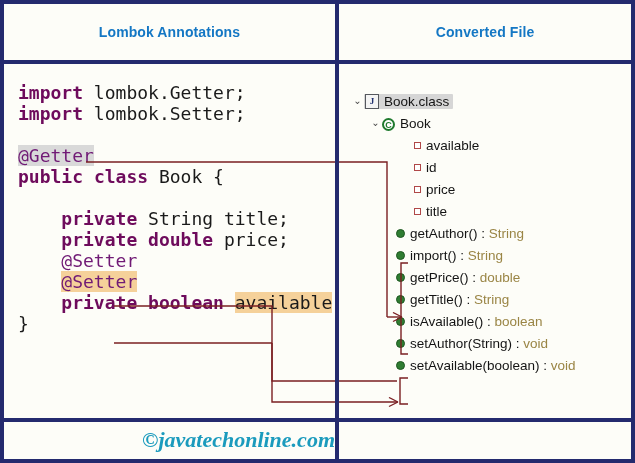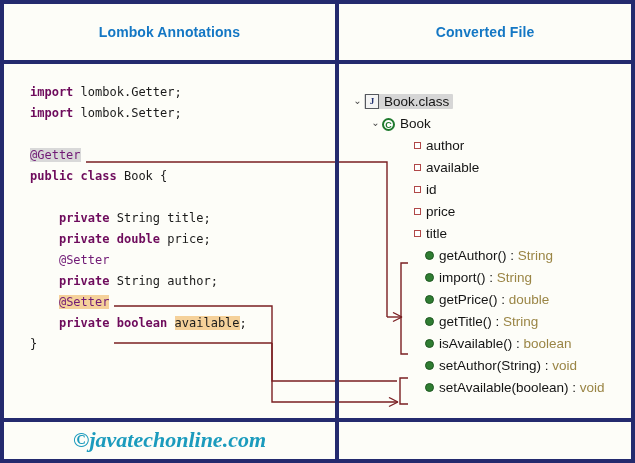--- a/index.html
+++ b/index.html
@@ -51,45 +51,45 @@
     letter-spacing: .1px;
     z-index: 7;
   }
   .hdr.left  { left: 0;     width: 331px; }
   .hdr.right { left: 335px; right: 0; }
 
   
   .footer {
     position: absolute;
     top: 418px; left: 0; width: 331px; height: 36px;
-    display: flex; align-items: center; justify-content: center;
+    display: flex; align-items: center; justify-content: flex-end;
     z-index: 7;
   }
   .footer-text {
     font-family: "Liberation Serif", serif;
     font-style: italic;
     font-size: 22px;
     font-weight: bold;
     color: #1b9bbd;
     white-space: nowrap;
   }
   .footer-right {
     position: absolute;
     top: 418px; left: 335px; right: 0; height: 41px;
   }
 
   
   .code {
     position: absolute;
     left: 0; top: 60px;
     width: 331px; height: 354px;
-    padding: 18px 0 0 26px;
+    padding: 18px 0 0 14px;
     box-sizing: border-box;
     font-family: "DejaVu Sans Mono", "Liberation Mono", monospace;
-    font-size: 12px;
+    font-size: 18px;
     line-height: 21px;
     color: #1a1a1a;
     z-index: 3;
   }
   .ln { white-space: pre; height: 21px; }
   .kw     { color: #6e0b5c; font-weight: bold; }
   .type   { color: #1a1a1a; }
   .ann    { color: #701a75; }
   .hl-gray   { background: #d9d9d9; }
   .hl-orange { background: #f5d19a; }
@@ -174,21 +174,21 @@
     border-radius: 50%;
     background: #2f7d32;
     border: 1px solid #1d5720;
     box-sizing: border-box;
   }
 
   
   .lvl0 { padding-left: 12px; }
   .lvl1 { padding-left: 30px; }
   .lvl2 { padding-left: 62px; }
-  .lvl3 { padding-left: 73px; }
+  .lvl3 { padding-left: 44px; }
 
   
   #conn {
     position: absolute;
     left: 0; top: 0;
     width: 627px; height: 455px;
     z-index: 5;
     pointer-events: none;
   }
 </style>
@@ -211,41 +211,36 @@
   <div class="code" id="code-pane">
       <div class="ln"><span class="kw">import</span><span class="type"> lombok.Getter;</span></div>
       <div class="ln"><span class="kw">import</span><span class="type"> lombok.Setter;</span></div>
       <div class="ln"><span class="type"> </span></div>
       <div class="ln"><span class="ann hl-gray">@Getter</span></div>
       <div class="ln"><span class="kw">public</span><span class="type"> </span><span class="kw">class</span><span class="type"> Book {</span></div>
       <div class="ln"><span class="type"> </span></div>
       <div class="ln"><span class="type">    </span><span class="kw">private</span><span class="type"> String title;</span></div>
       <div class="ln"><span class="type">    </span><span class="kw">private</span><span class="type"> </span><span class="kw">double</span><span class="type"> price;</span></div>
       <div class="ln"><span class="type">    </span><span class="ann">@Setter</span></div>
-      <div class="ln"><span class="type">    </span><span class="kw">private</span><span class="type"> String author;</span></div>
       <div class="ln"><span class="type">    </span><span class="ann hl-orange">@Setter</span></div>
       <div class="ln"><span class="type">    </span><span class="kw">private</span><span class="type"> </span><span class="kw">boolean</span><span class="type"> </span><span class="type hl-orange">available</span><span class="type">;</span></div>
       <div class="ln"><span class="type">}</span></div>
     </div>
 
   <div class="tree" id="tree-pane">
       <div class="trow lvl0">
         <span class="twist">⌄</span>
         <span class="sel">
           <span class="ico ico-java">J</span>
           <span class="tlabel">Book.class</span>
         </span>
       </div>
       <div class="trow lvl1">
         <span class="twist">⌄</span>
         <span class=""><span class="ico ico-class">C</span><span class="tlabel">Book</span></span>
-      </div>
-      <div class="trow lvl2">
-        <span class="twist"></span>
-        <span class=""><span class="ico ico-field"></span><span class="tlabel">author</span></span>
       </div>
       <div class="trow lvl2">
         <span class="twist"></span>
         <span class=""><span class="ico ico-field"></span><span class="tlabel">available</span></span>
       </div>
       <div class="trow lvl2">
         <span class="twist"></span>
         <span class=""><span class="ico ico-field"></span><span class="tlabel">id</span></span>
       </div>
       <div class="trow lvl2">

